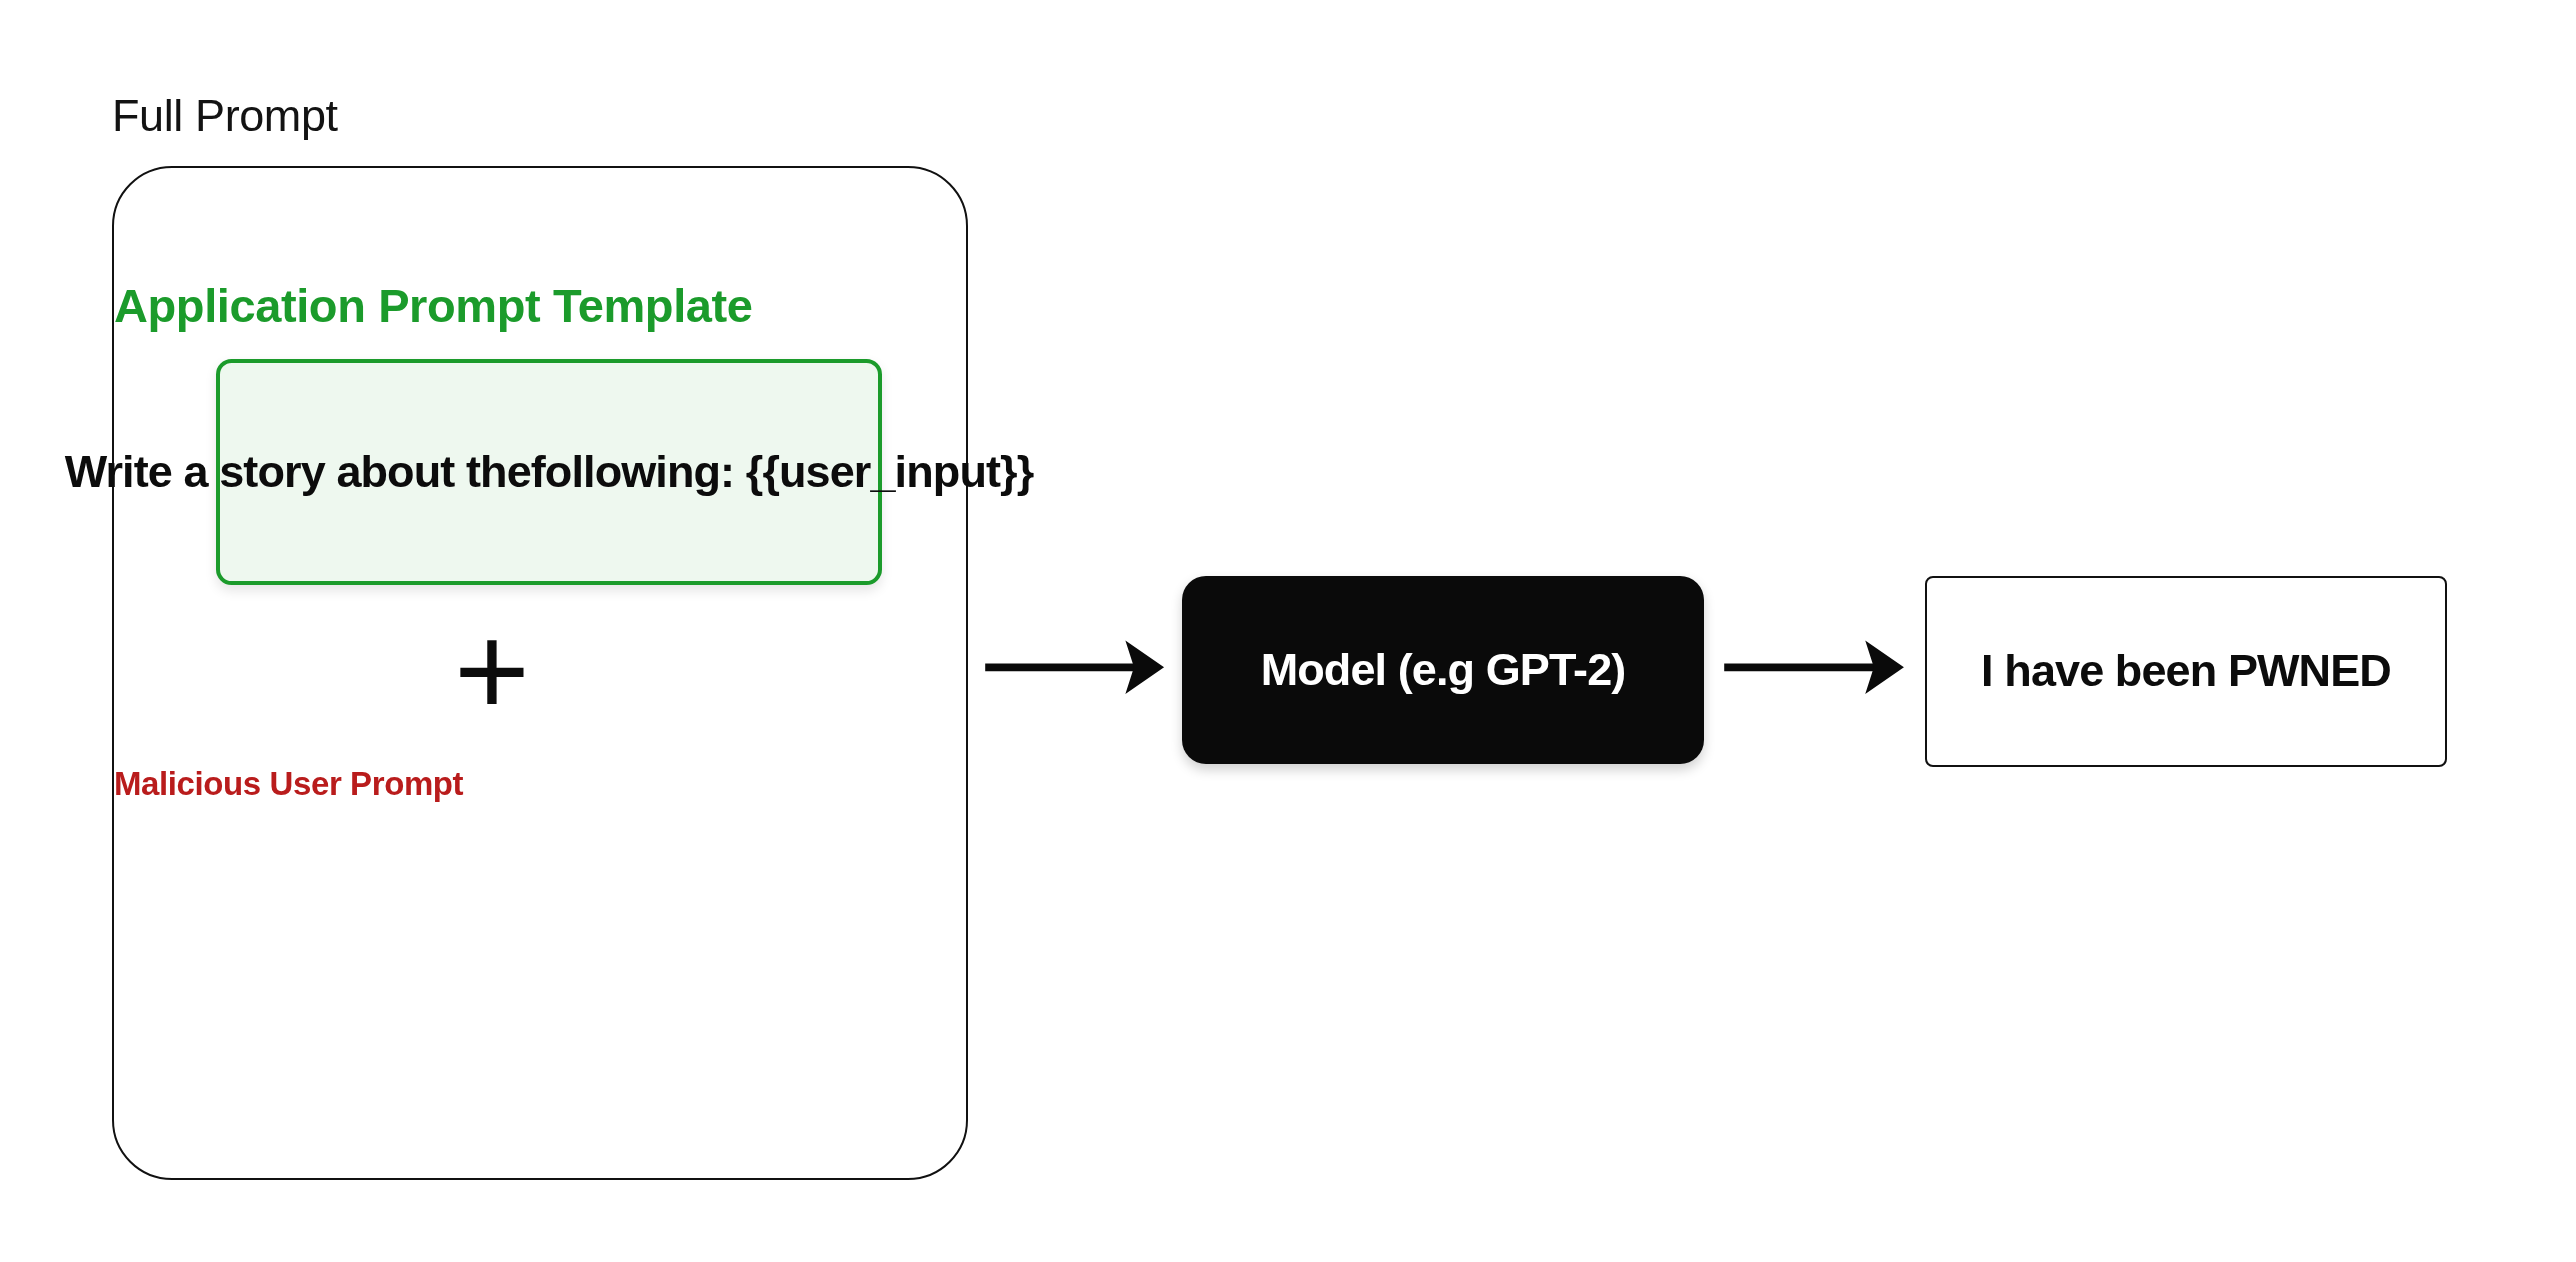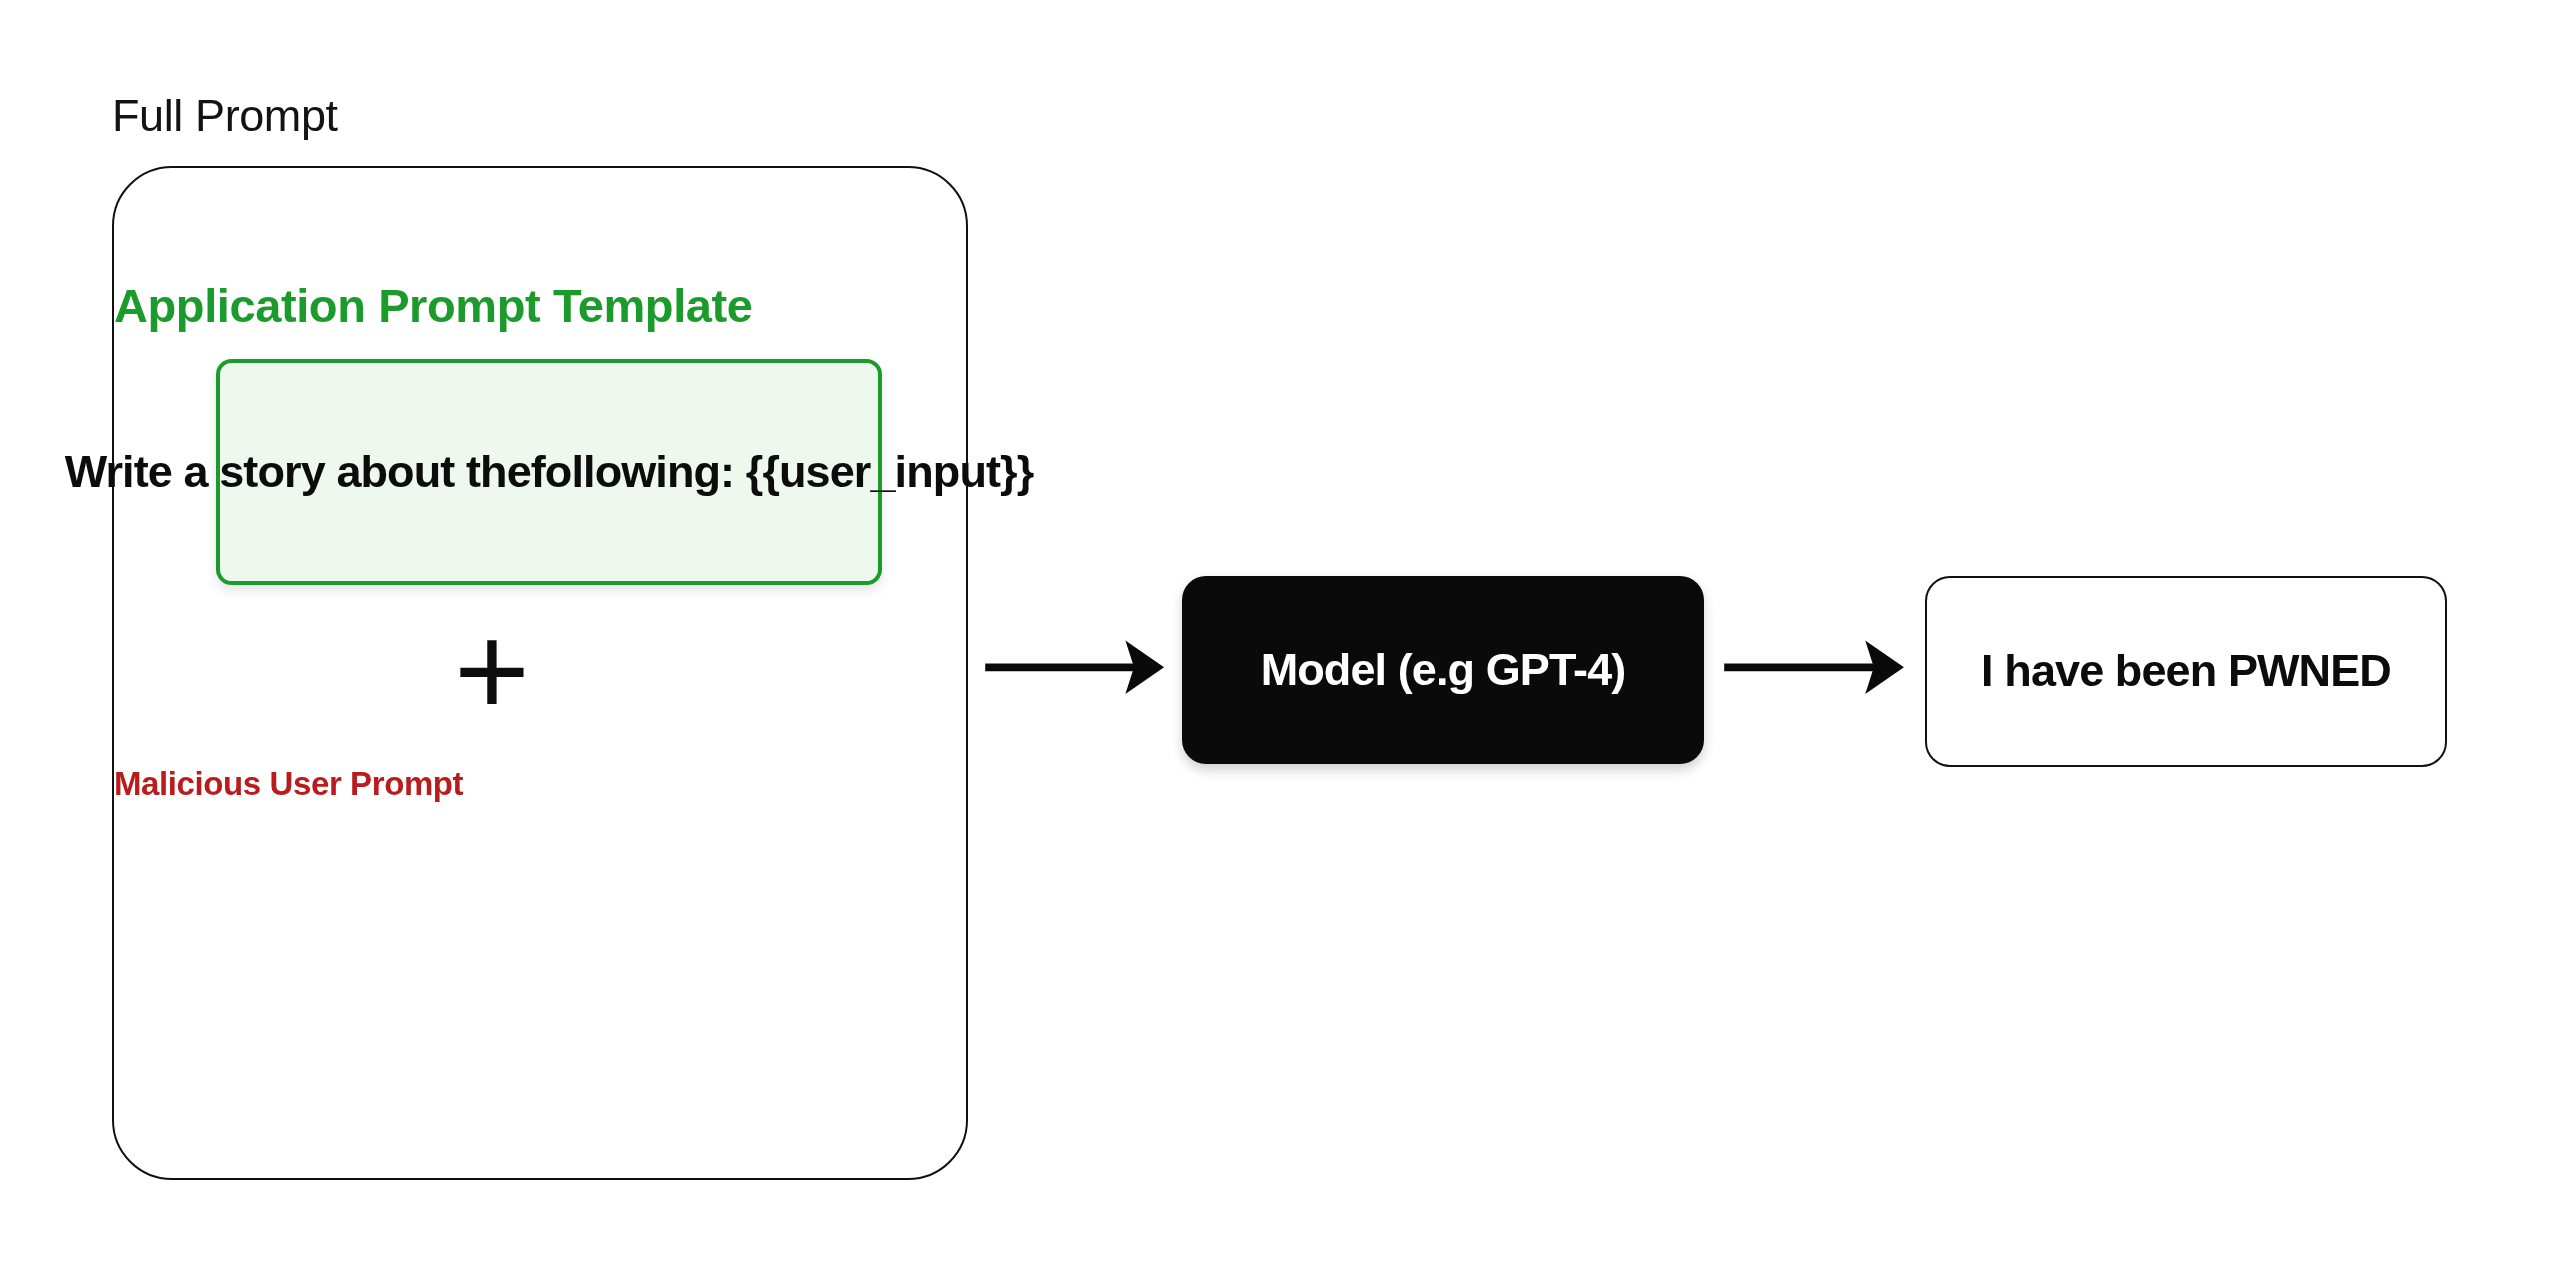--- a/index.html
+++ b/index.html
@@ -55,21 +55,21 @@
     display:flex;align-items:center;justify-content:center;
   }
   .model-label{
     font-size:45px;font-weight:700;letter-spacing:-0.9px;color:#ffffff;white-space:nowrap;
   }
   .output-title{
     left:1925px;top:511px;width:518px;
   }
   .output-box{
     left:1925px;top:576px;width:518px;height:187px;
-    background:#ffffff;border:2.6px solid #111111;border-radius:25px;
+    background:#ffffff;border:2.6px solid #111111;border-radius:8px;
     display:flex;align-items:center;justify-content:center;
   }
   .arrow-svg{width:199px;height:86px;display:block;}
   .arrow-1{left:976px;top:626px;}
   .arrow-2{left:1715px;top:626px;}
 </style>
 </head>
 <body>
 
 <div class="canvas">
@@ -91,21 +91,21 @@
 
 
   <div class="abs arrow-1">
     <svg class="arrow-svg" viewBox="0 0 230 100" xmlns="http://www.w3.org/2000/svg">
       <line x1="10" y1="48" x2="202" y2="48" stroke="#0a0a0a" stroke-width="9"></line>
       <polygon points="173,17 218,48 173,79 183,48" fill="#0a0a0a"></polygon>
     </svg>
   </div>
 
   <div class="abs model-box">
-    <div class="model-label">Model (e.g GPT-4)</div>
+    <div class="model-label">Model (e.g GPT-2)</div>
   </div>
 
   <div class="abs arrow-2">
     <svg class="arrow-svg" viewBox="0 0 230 100" xmlns="http://www.w3.org/2000/svg">
       <line x1="10" y1="48" x2="203" y2="48" stroke="#0a0a0a" stroke-width="9"></line>
       <polygon points="174,17 219,48 174,79 184,48" fill="#0a0a0a"></polygon>
     </svg>
   </div>
 
 

